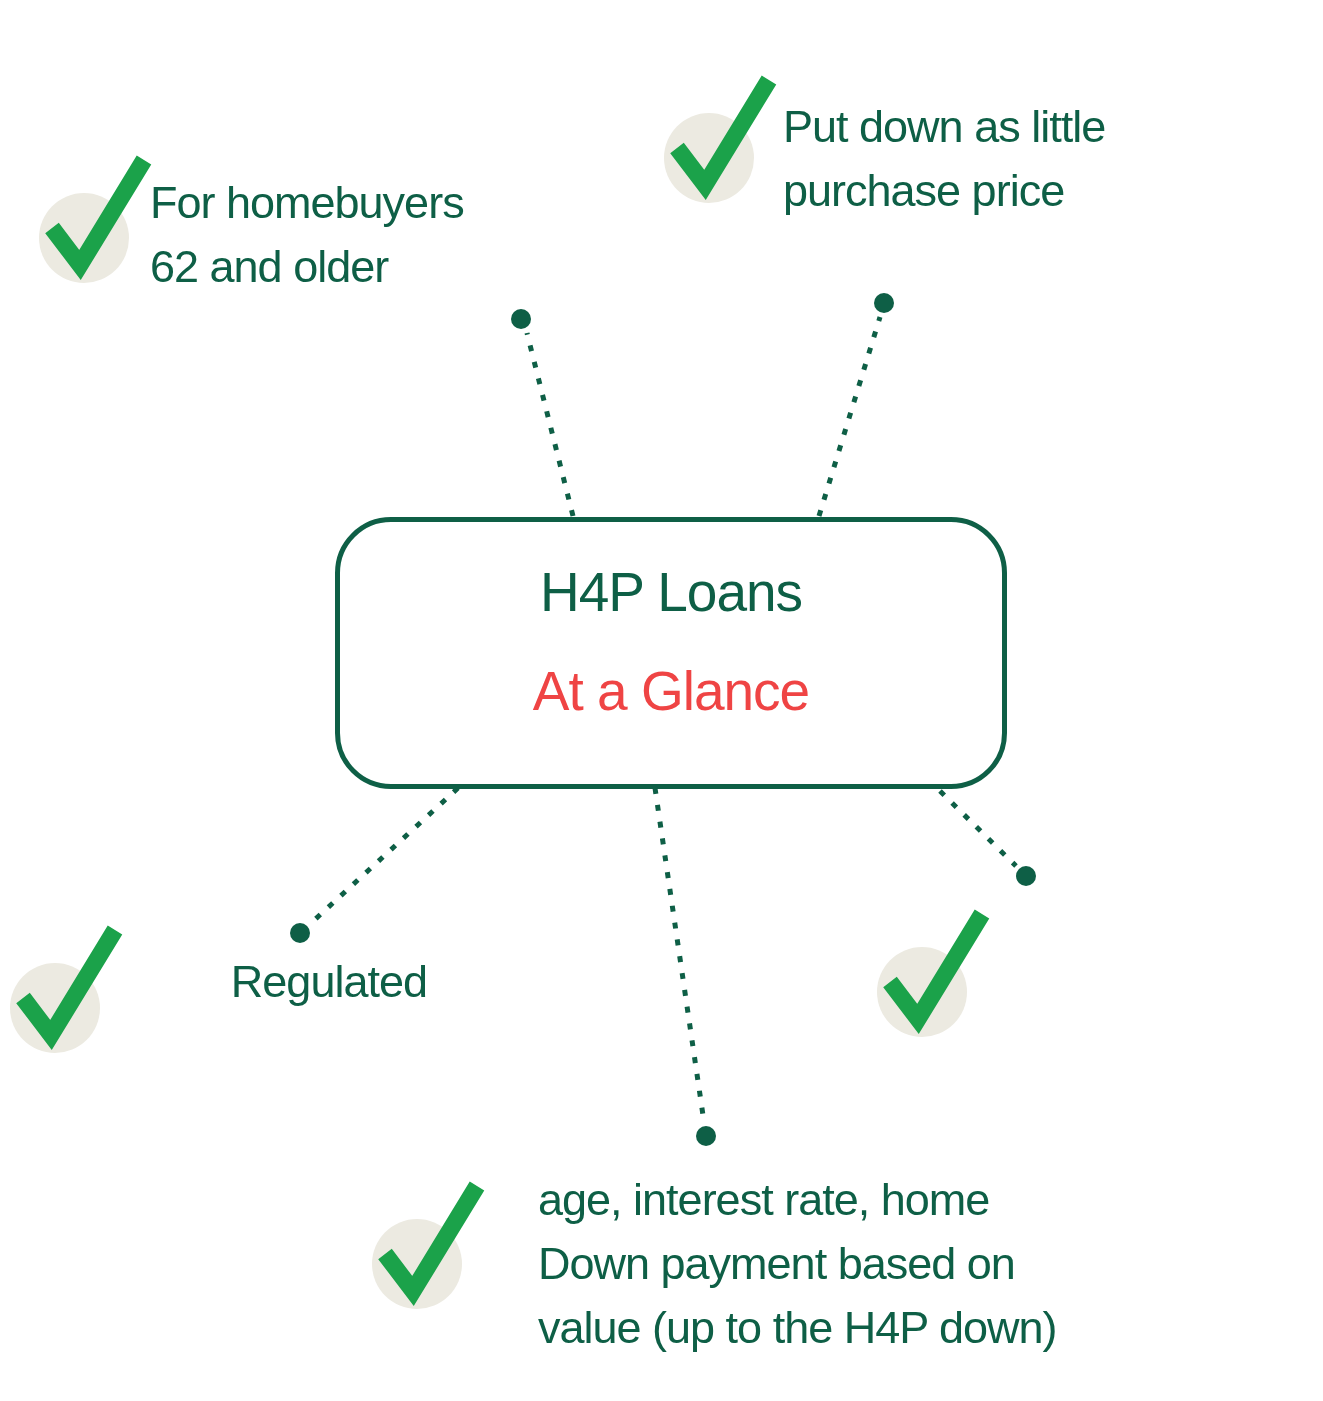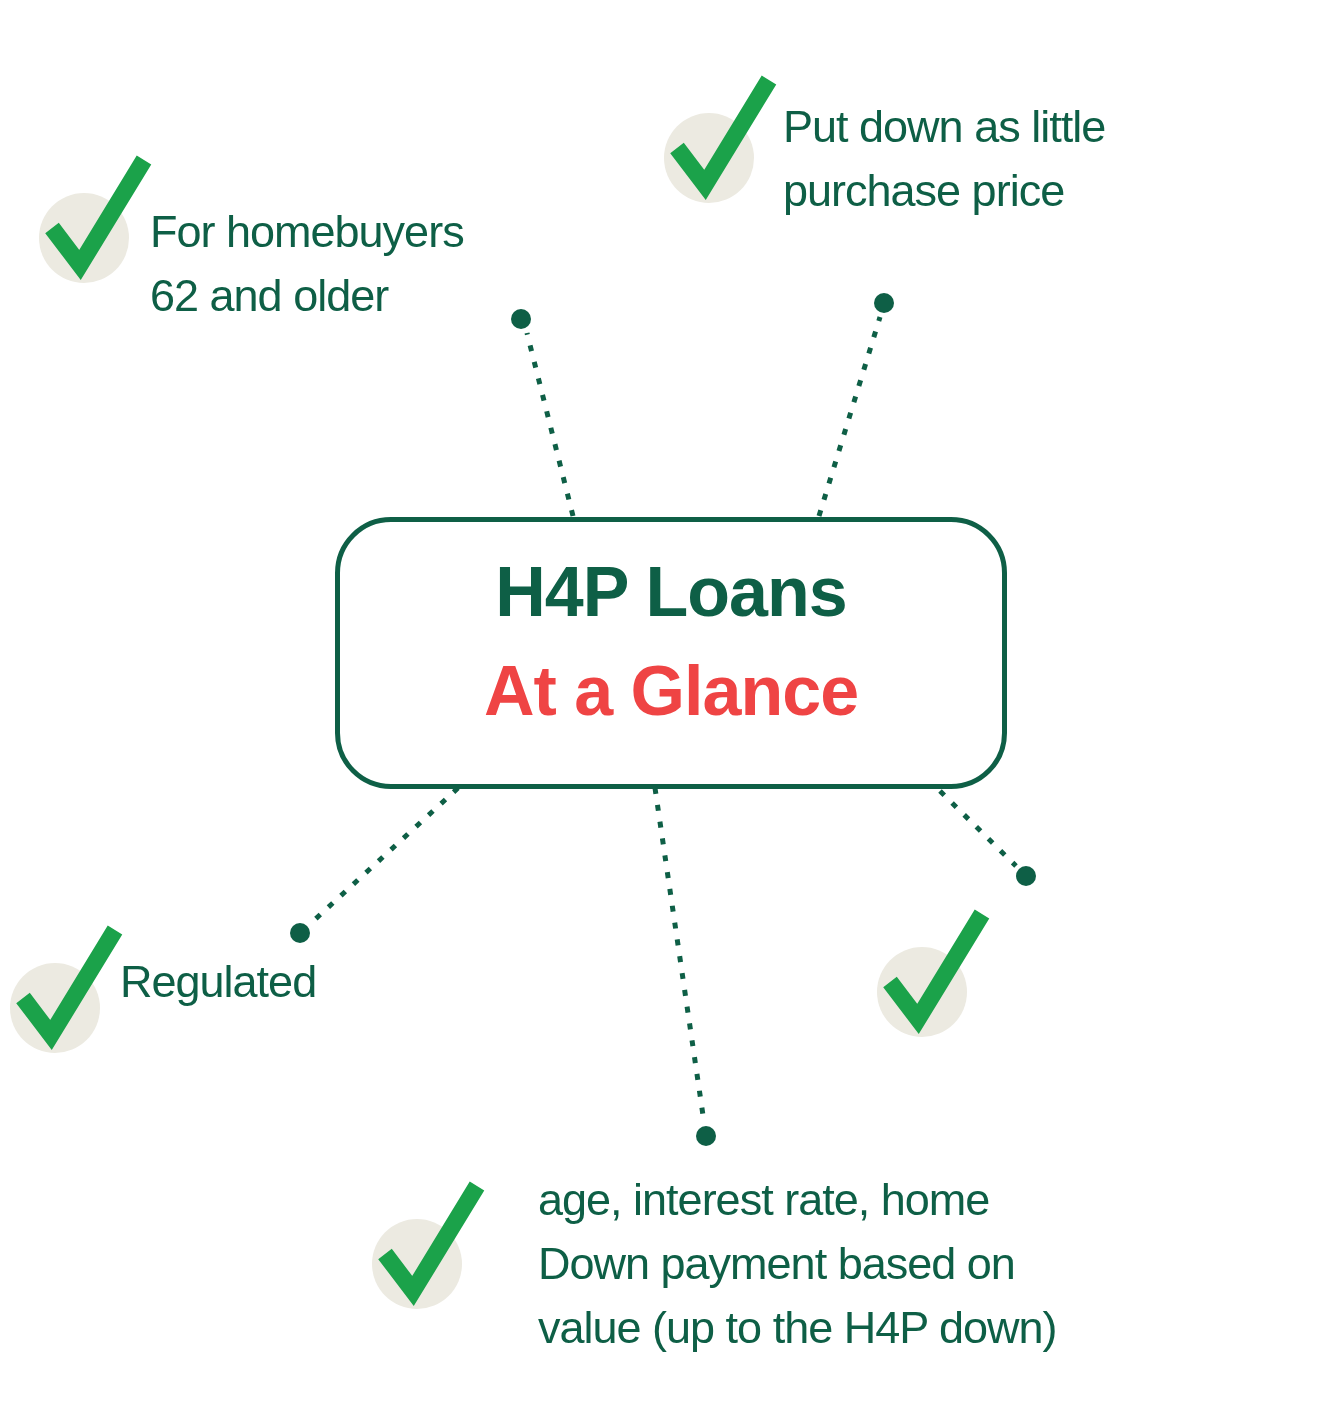--- a/index.html
+++ b/index.html
@@ -12,34 +12,34 @@
   }
   .abs{position:absolute;}
   .benefit-text{
     font-weight:400;
     font-size:45px;
     line-height:64px;
     letter-spacing:-1px;
     color:#0e5f46;
     white-space:nowrap;
   }
-  .benefit-text.align-right{text-align:left;}
+  .benefit-text.align-right{text-align:right;}
   .center-box{
     left:335px;top:517px;width:672px;height:272px;
     box-sizing:border-box;
     border:5px solid #0e5f46;
     border-radius:56px;
     display:flex;flex-direction:column;
     align-items:center;justify-content:center;
     padding-bottom:22px;
     background:#ffffff;
   }
   .center-box .title-line{
-    font-weight:700;
-    font-size:70px;
+    font-weight:400;
+    font-size:55px;
     line-height:99px;
     letter-spacing:-1px;
     white-space:nowrap;
   }
   .title-line1{color:#0e5f46;}
   .title-line2{color:#ef4444;}
   svg{display:block;}
   .connector-layer{left:0;top:0;pointer-events:none;}
 </style>
 </head>
@@ -87,21 +87,21 @@
   <svg class="abs" style="left:860px;top:882px" width="150" height="170" viewBox="0 0 150 170">
     <circle cx="62" cy="110" r="45" fill="#eceae1"></circle>
     <path d="M30,100 L58,137 L122,32" fill="none" stroke="#1ba24a" stroke-width="17" stroke-linecap="butt" stroke-linejoin="miter"></path>
   </svg>
 
   <svg class="abs" style="left:355px;top:1154px" width="150" height="170" viewBox="0 0 150 170">
     <circle cx="62" cy="110" r="45" fill="#eceae1"></circle>
     <path d="M30,100 L58,137 L122,32" fill="none" stroke="#1ba24a" stroke-width="17" stroke-linecap="butt" stroke-linejoin="miter"></path>
   </svg>
 
-  <div class="abs benefit-text" style="left:150px;top:200px">
+  <div class="abs benefit-text" style="left:150px;top:171px">
     <div>For homebuyers</div>
     <div>62 and older</div>
   </div>
 
   <div class="abs benefit-text" style="left:783px;top:95px">
     <div>Put down as little</div>
     <div>purchase price</div>
   </div>
 
   <div class="abs benefit-text align-right" style="left:120px;top:950px;width:307px">

